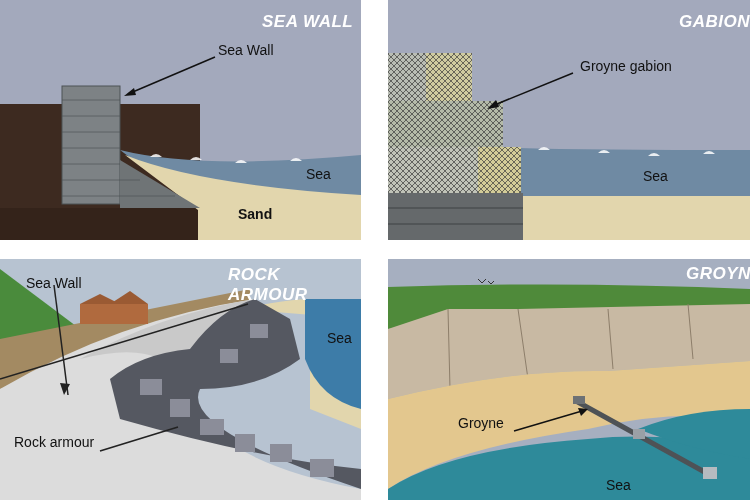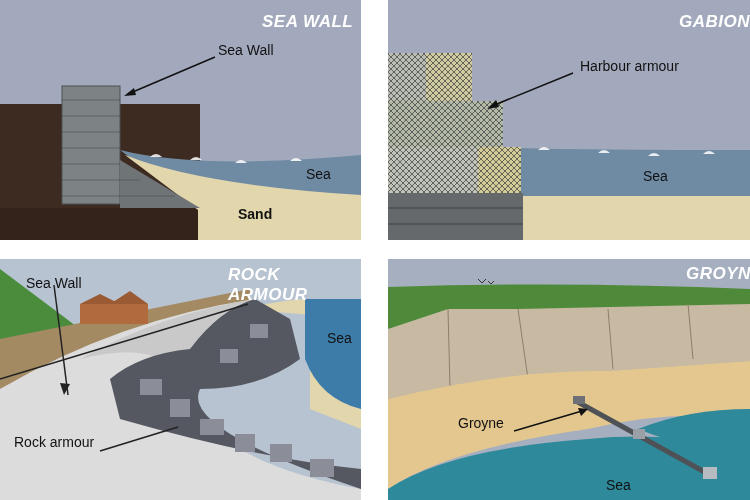--- a/index.html
+++ b/index.html
@@ -71,21 +71,21 @@
     <g fill="#ffffff" opacity="0.85">
       <path d="M150 150 q6 -6 12 0 z"></path>
         <path d="M210 153 q6 -6 12 0 z"></path>
       <path d="M260 156 q6 -6 12 0 z"></path>
         <path d="M315 154 q6 -6 12 0 z"></path>
     </g>
     <line x1="185" y1="73" x2="104" y2="106" stroke="#111" stroke-width="1.5"></line>
     <polygon points="99,109 108,100 111,107" fill="#111"></polygon>
   </svg>
   <div class="title" style="left:291px;top:12px;">GABION</div>
-  <div class="label" style="left:192px;top:58px;">Harbour armour</div>
+  <div class="label" style="left:192px;top:58px;">Groyne gabion</div>
   <div class="label" style="left:255px;top:168px;">Sea</div>
 </div>
 
 <div class="panel" style="left:0;top:259px;width:361px;height:241px;">
   <svg width="361" height="241">
     <rect x="0" y="0" width="361" height="241" fill="#b7c3d1"></rect>
     <path d="M0 10 Q40 40 80 70 L0 90 Z" fill="#4a8b3c"></path>
     <path d="M0 80 L250 30 L250 60 L0 130 Z" fill="#a38a62"></path>
     <path d="M240 50 Q290 40 310 40 L310 150 L361 170 L361 60 Z" fill="#e2d6ad"></path>
     <path d="M305 40 L361 40 L361 150 Q320 140 305 100 Z" fill="#3d7ca8"></path>

